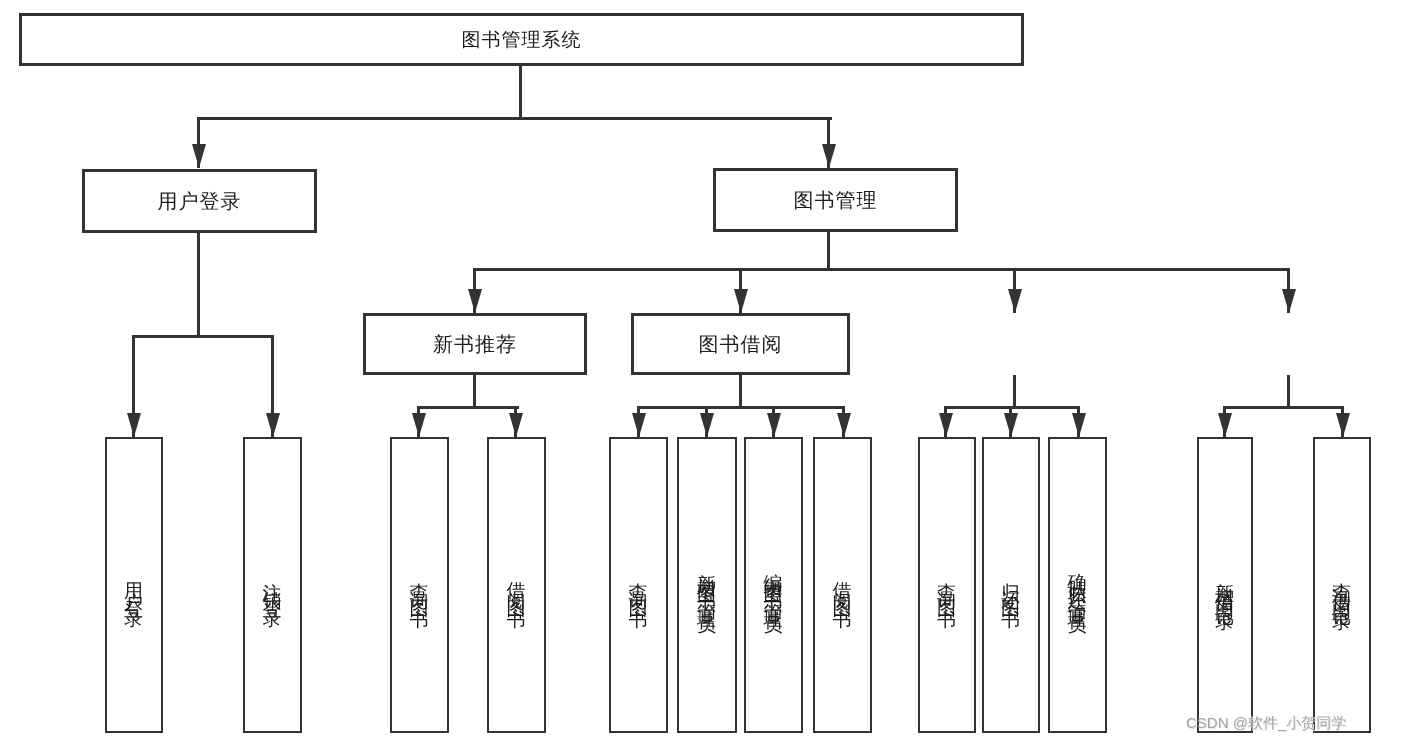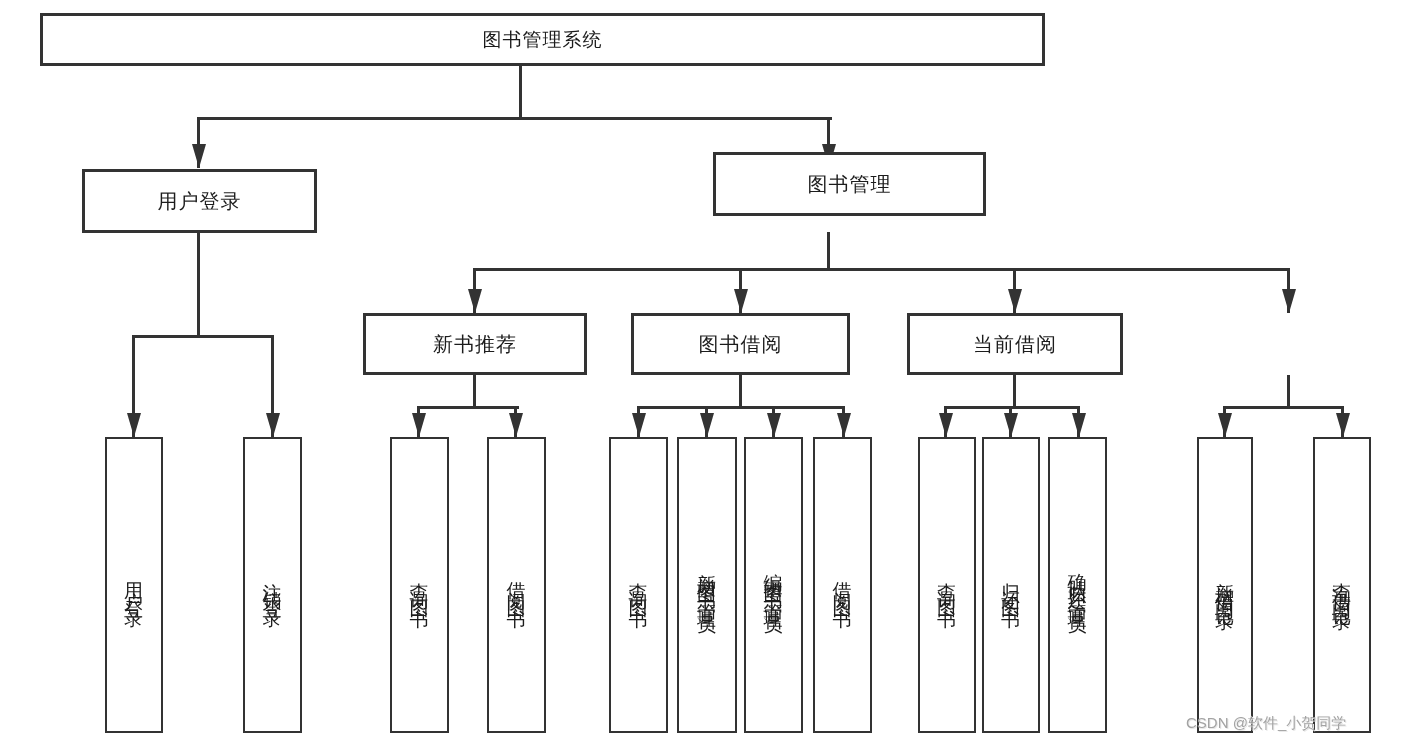--- a/index.html
+++ b/index.html
@@ -123,39 +123,36 @@
   <div class="vline" style="left:1077px; top:406px; height:31px;"></div>
   <div class="arrow" style="left:1072px; top:413px;"></div>
 
   <div class="vline" style="left:1287px; top:375px; height:34px;"></div>
   <div class="hline" style="left:1223px; top:406px; width:121px;"></div>
   <div class="vline" style="left:1223px; top:406px; height:31px;"></div>
   <div class="arrow" style="left:1218px; top:413px;"></div>
   <div class="vline" style="left:1341px; top:406px; height:31px;"></div>
   <div class="arrow" style="left:1336px; top:413px;"></div>
 
-  <div class="box root-box" style="left:19px; top:13px; width:1005px; height:53px;margin-left:21px;">
+  <div class="box root-box" style="left:19px; top:13px; width:1005px; height:53px;">
     <span class="lbl">图书管理系统</span>
   </div>
 
   <div class="box node-box" style="left:82px; top:169px; width:235px; height:64px;">
     <span class="lbl">用户登录</span>
   </div>
-  <div class="box node-box" style="left:713px; top:152px; width:273px; height:64px;align-items:center;">
+  <div class="box node-box" style="left:713px; top:168px; width:245px; height:64px;align-items:center;">
     <span class="lbl">图书管理</span>
   </div>
 
   <div class="box node-box" style="left:631px; top:313px; width:219px; height:62px;">
     <span class="lbl">图书借阅</span>
   </div>
   <div class="box node-box" style="left:363px; top:313px; width:224px; height:62px;">
     <span class="lbl">新书推荐</span>
-  </div>
-  <div class="box node-box" style="left:907px; top:313px; width:216px; height:62px;">
-    <span class="lbl">当前借阅</span>
   </div>
 
   <div class="box leaf" style="left:105px; top:437px; width:58px; height:296px;">
     <span class="lbl">用户登录</span>
   </div>
   <div class="box leaf" style="left:243px; top:437px; width:59px; height:296px;">
     <span class="lbl">注销登录</span>
   </div>
 
   <div class="box leaf" style="left:390px; top:437px; width:59px; height:296px;">

